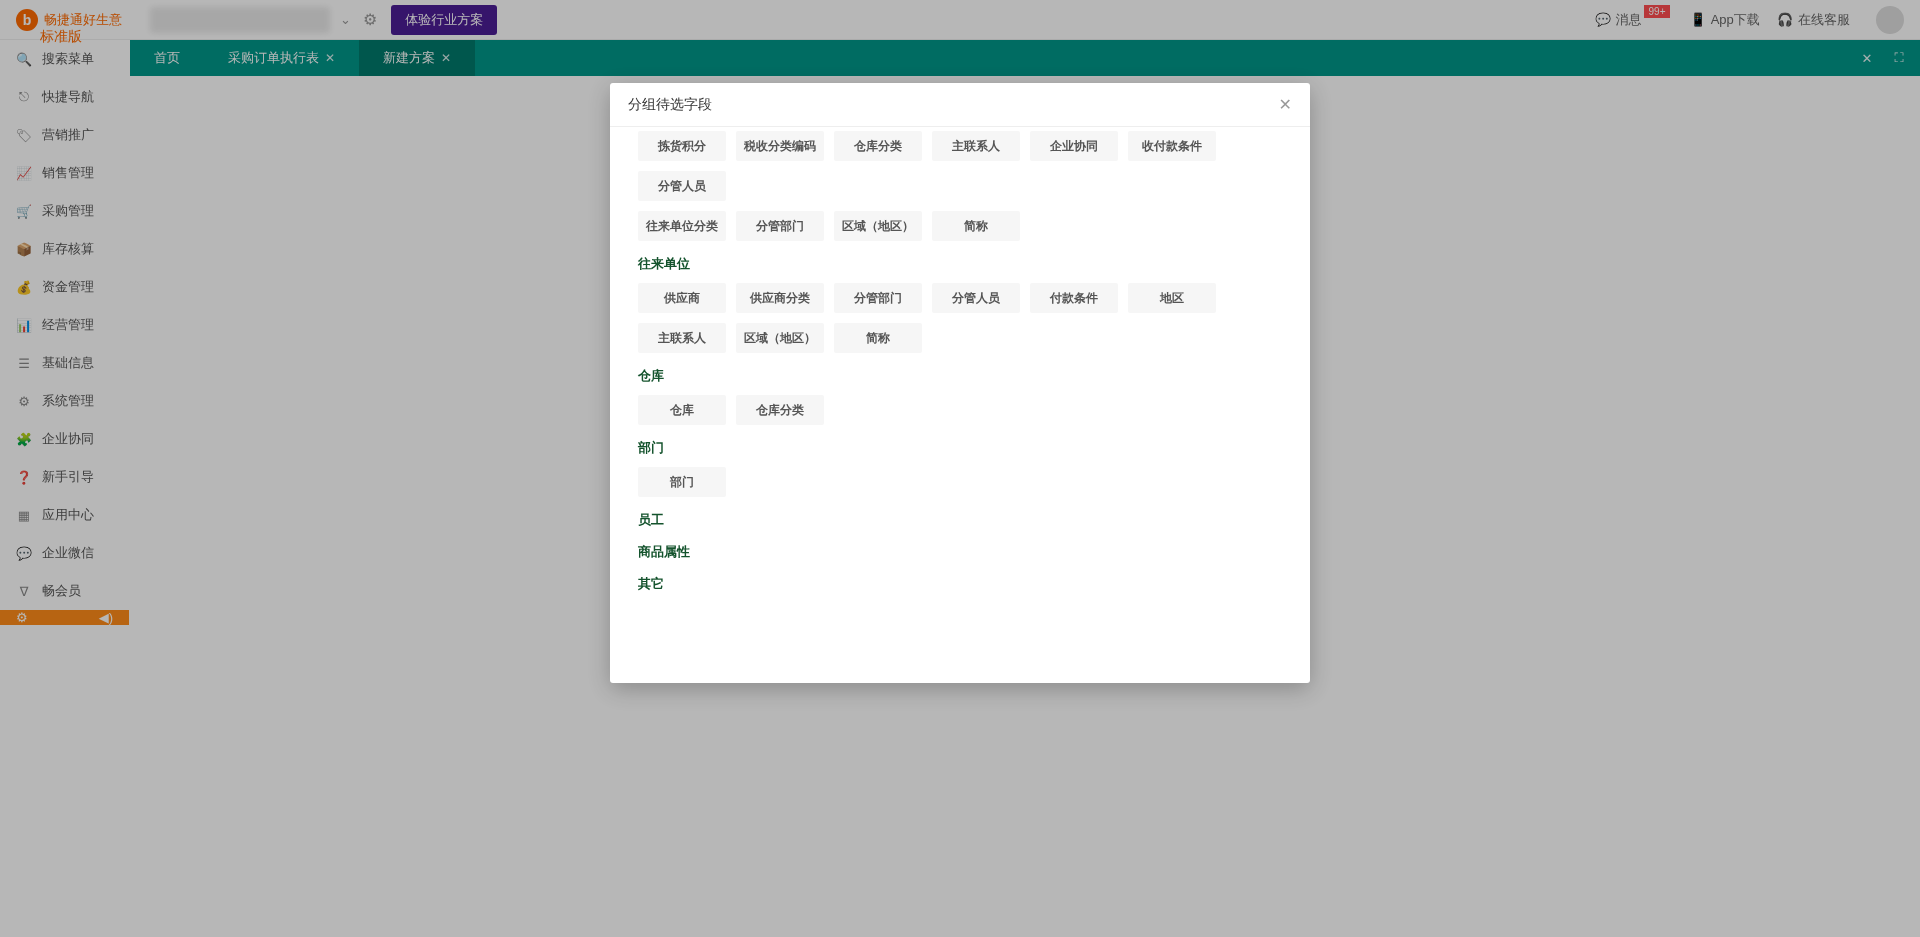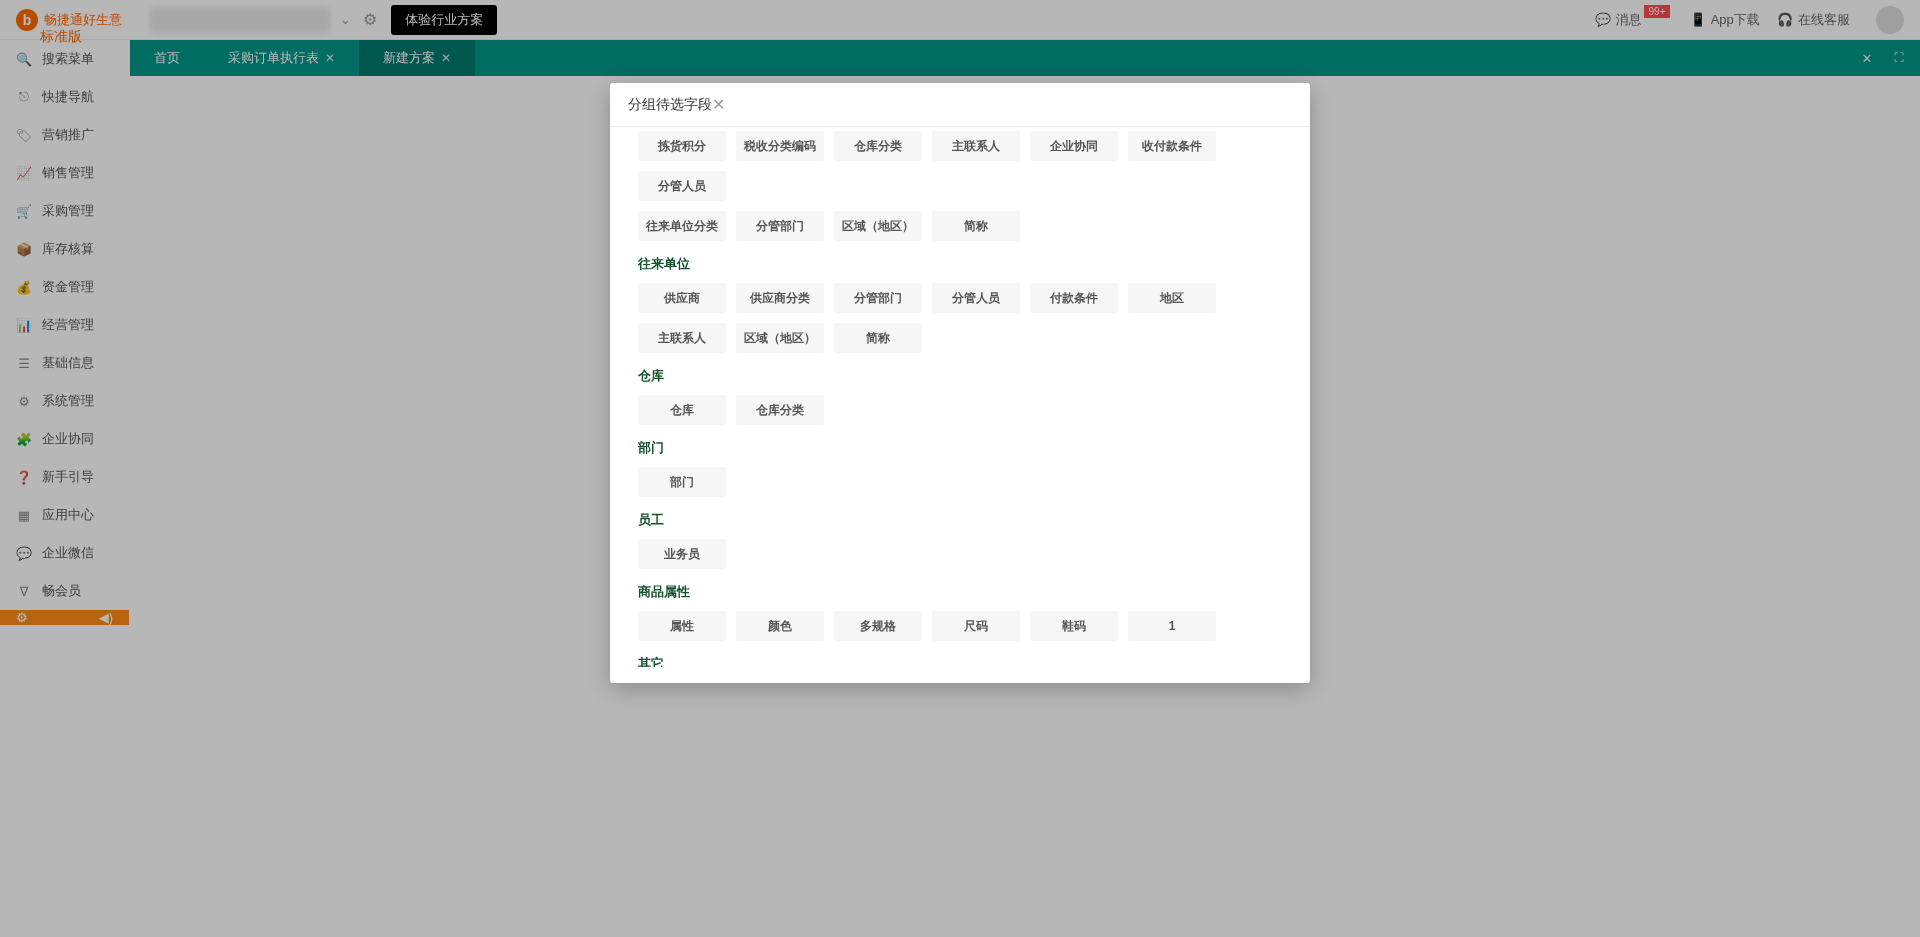--- a/index.html
+++ b/index.html
@@ -7,21 +7,21 @@
 
 
 .top-header { height: 40px; background: #fff; display: flex; align-items: center; padding: 0 16px; border-bottom: 1px solid #eee; }
 .logo-area { display: flex; align-items: center; gap: 6px; width: 114px; }
 .logo-icon { width: 22px; height: 22px; background: #ff6a00; border-radius: 50%; display: inline-flex; align-items: center; justify-content: center; color: #fff; font-weight: bold; font-size: 14px; }
 .logo-text { color: #ff6a00; font-size: 13px; font-weight: 500; }
 .logo-sub { color: #ff6a00; font-size: 14px; position: absolute; top: 28px; left: 40px; }
 .blur-box { width: 180px; height: 26px; background: #e8e8e8; border-radius: 3px; filter: blur(3px); margin-left: 20px; }
 .dropdown-caret { margin-left: 10px; color: #999; }
 .gear { margin-left: 12px; color: #999; font-size: 16px; }
-.orange-btn { margin-left: 14px; background: #000000; color: #fff; border: none; padding: 6px 14px; border-radius: 3px; font-size: 13px; cursor: pointer; }
+.orange-btn { margin-left: 14px; background: #4c1d95; color: #fff; border: none; padding: 6px 14px; border-radius: 3px; font-size: 13px; cursor: pointer; }
 .header-right { margin-left: auto; display: flex; align-items: center; gap: 18px; color: #666; font-size: 13px; }
 .header-right .item { display: flex; align-items: center; gap: 4px; cursor: pointer; }
 .badge { background: #ff4d4f; color: #fff; font-size: 10px; padding: 1px 5px; border-radius: 0; position: relative; top: -8px; left: -2px; }
 .avatar { width: 28px; height: 28px; background: #ddd; border-radius: 50%; margin-left: 8px; }
 
 
 .sidebar { position: absolute; left: 0; top: 40px; bottom: 0; width: 130px; background: #fff; border-right: 1px solid #eee; display: flex; flex-direction: column; }
 .sidebar-item { display: flex; align-items: center; gap: 10px; padding: 10px 16px; color: #555; cursor: pointer; font-size: 13px; }
 .sidebar-item .si-icon { width: 16px; height: 16px; display: inline-flex; align-items: center; justify-content: center; color: #888; }
 .sidebar-footer { margin-top: auto; height: 36px; background: #ff8c1a; display: flex; align-items: center; justify-content: space-between; padding: 0 16px; color: #fff; }
@@ -35,21 +35,21 @@
 .tabs-right .ico { width: 22px; height: 22px; display: flex; align-items: center; justify-content: center; cursor: pointer; opacity: 0.9; }
 
 
 .main { position: absolute; left: 130px; right: 0; top: 76px; bottom: 0; background: #fff; overflow: hidden; }
 
 
 .overlay { position: absolute; inset: 0; background: rgba(0,0,0,0.25); }
 
 
 .modal { position: absolute; left: 50%; top: 83px; transform: translateX(-50%); width: 700px; height: 600px; background: #fff; border-radius: 3px; box-shadow: 0 6px 24px rgba(0,0,0,0.25); display: flex; flex-direction: column; }
-.modal-header { padding: 12px 18px; border-bottom: 1px solid #eee; display: flex; align-items: center; font-size: 14px; color: #333; }
+.modal-header { padding: 12px 18px; border-bottom: 1px solid #eee; display: flex; align-items: center; justify-content: space-between; font-size: 14px; color: #333; }
 .modal-close { cursor: pointer; color: #999; font-size: 16px; }
 .modal-body { flex: 1; overflow-y: auto; padding: 4px 28px 14px; font-weight: bold; }
 .modal-body::-webkit-scrollbar { width: 8px; }
 .modal-body::-webkit-scrollbar-thumb { background: #ccc; border-radius: 4px; }
 .modal-hscroll { height: 10px; overflow-x: scroll; margin: 0 10px 6px; }
 .modal-hscroll-inner { width: 120%; height: 1px; }
 .modal-hscroll::-webkit-scrollbar { height: 8px; }
 .modal-hscroll::-webkit-scrollbar-thumb { background: #ccc; border-radius: 4px; }
 
 .field-group { margin-top: 14px; }
@@ -242,34 +242,23 @@
         </div>
       </div>
       <div class="field-group">
         <div class="field-group-title">部门</div>
         <div class="pill-row">
           <span class="pill">部门</span>
         </div>
       </div>
       <div class="field-group">
         <div class="field-group-title">员工</div>
-        <div class="pill-row">
-          <span class="pill">业务员</span>
-        </div>
       </div>
       <div class="field-group">
         <div class="field-group-title">商品属性</div>
-        <div class="pill-row">
-          <span class="pill">属性</span>
-          <span class="pill">颜色</span>
-          <span class="pill">多规格</span>
-          <span class="pill">尺码</span>
-          <span class="pill">鞋码</span>
-          <span class="pill">1</span>
-        </div>
       </div>
       <div class="field-group">
         <div class="field-group-title">其它</div>
       </div>
     </div>
   <div class="modal-hscroll">
       <div class="modal-hscroll-inner"></div>
     </div>
 </div>
 

